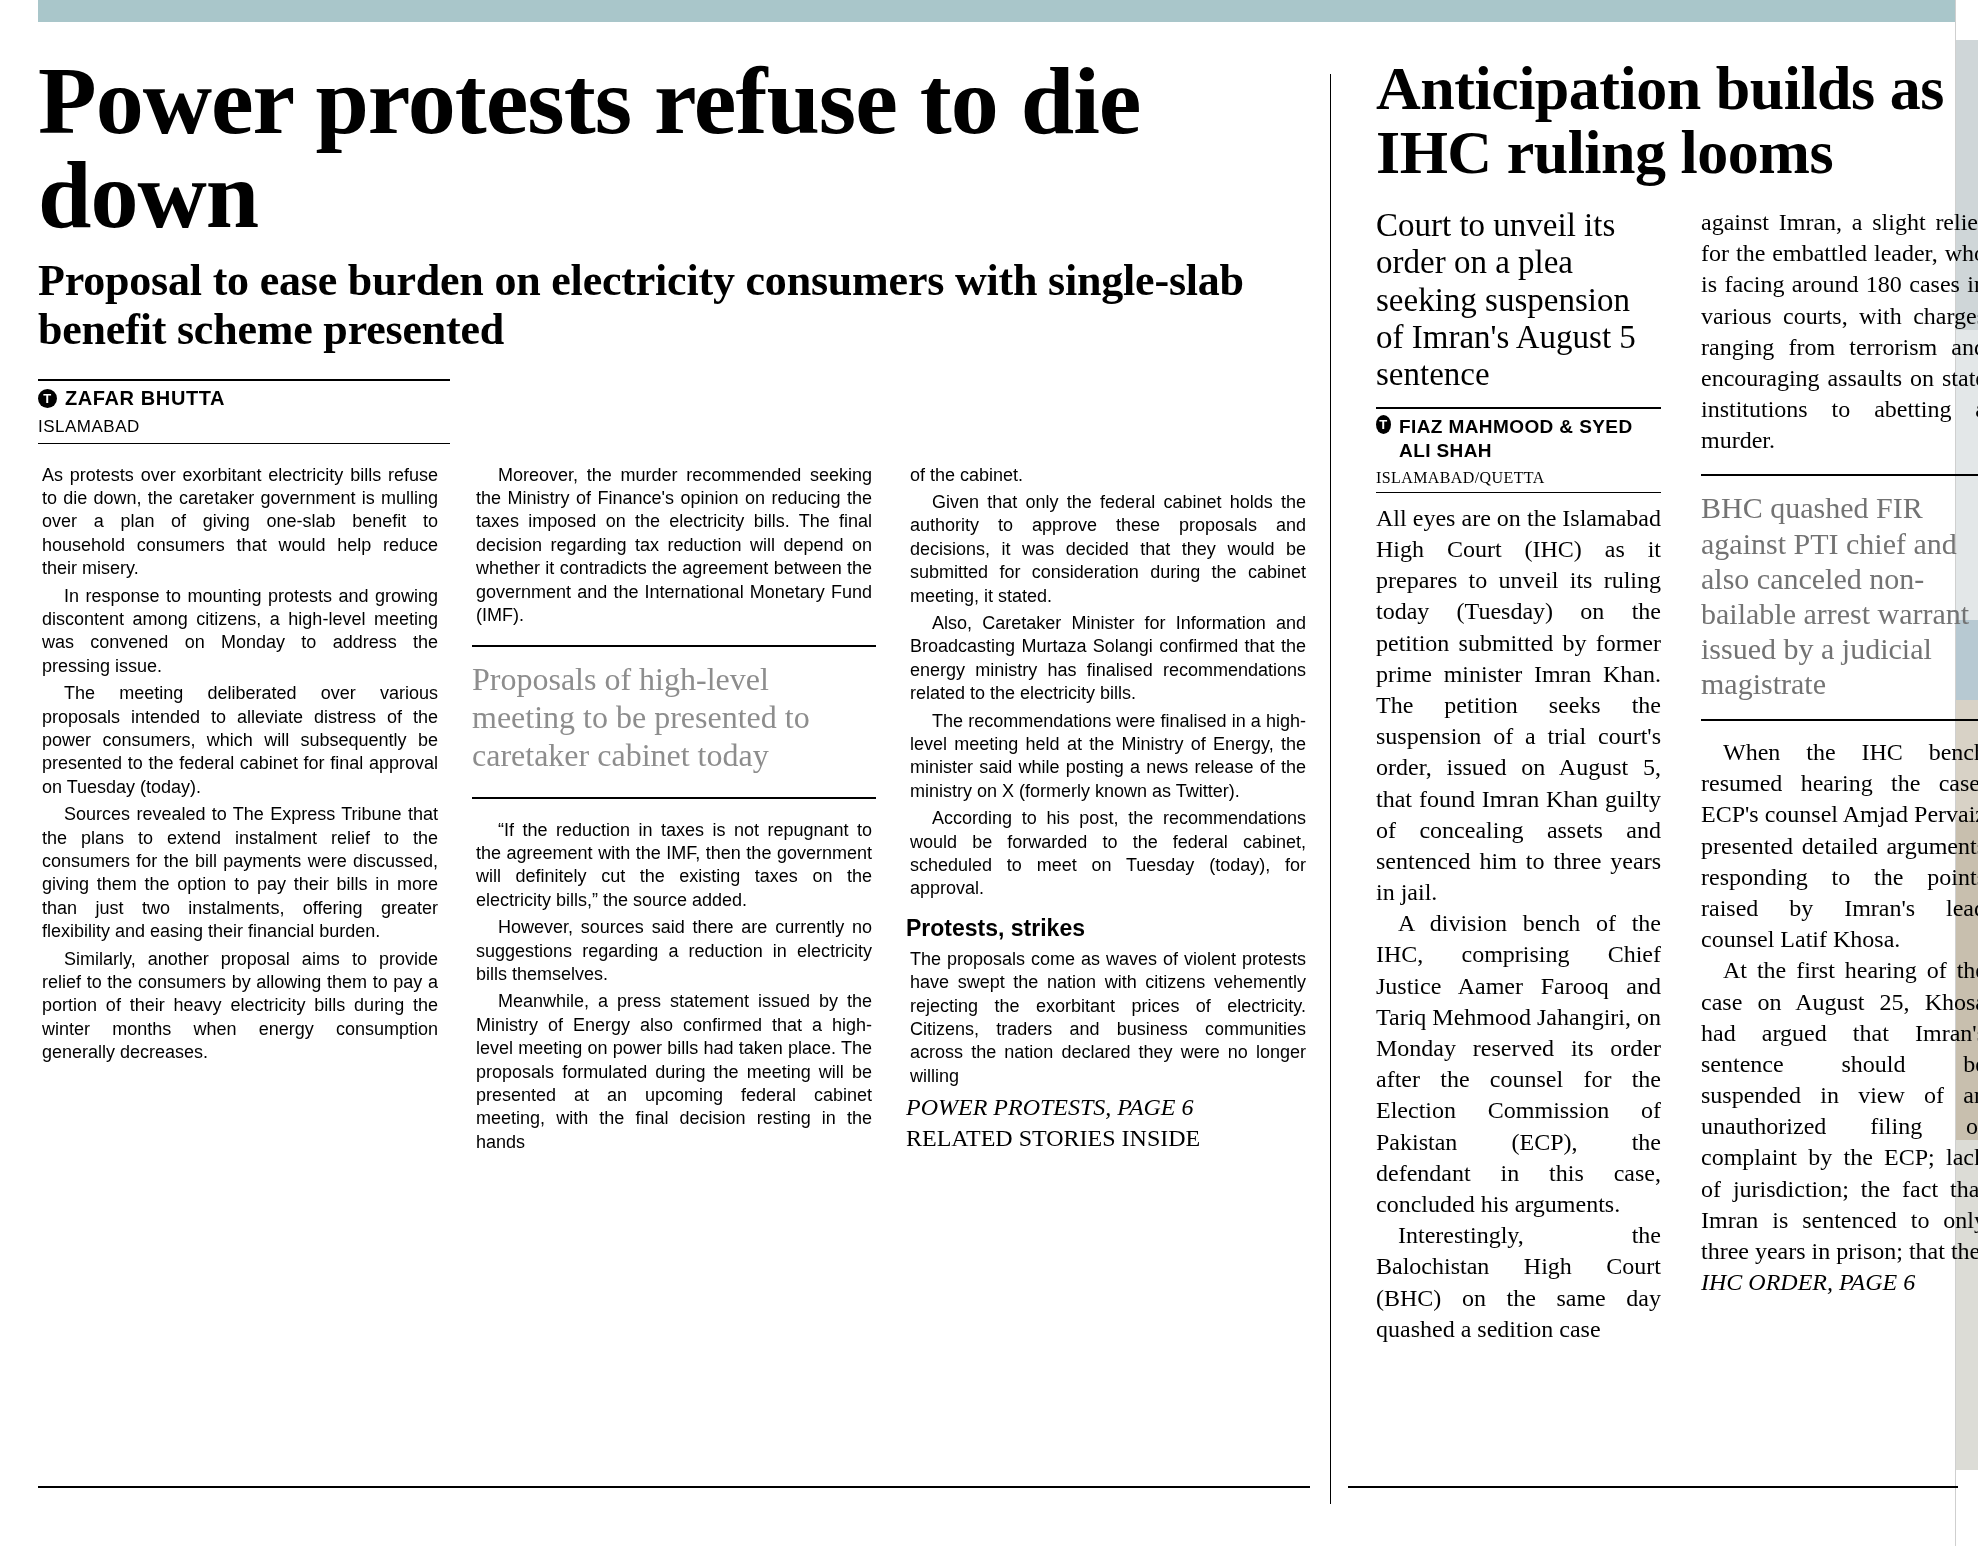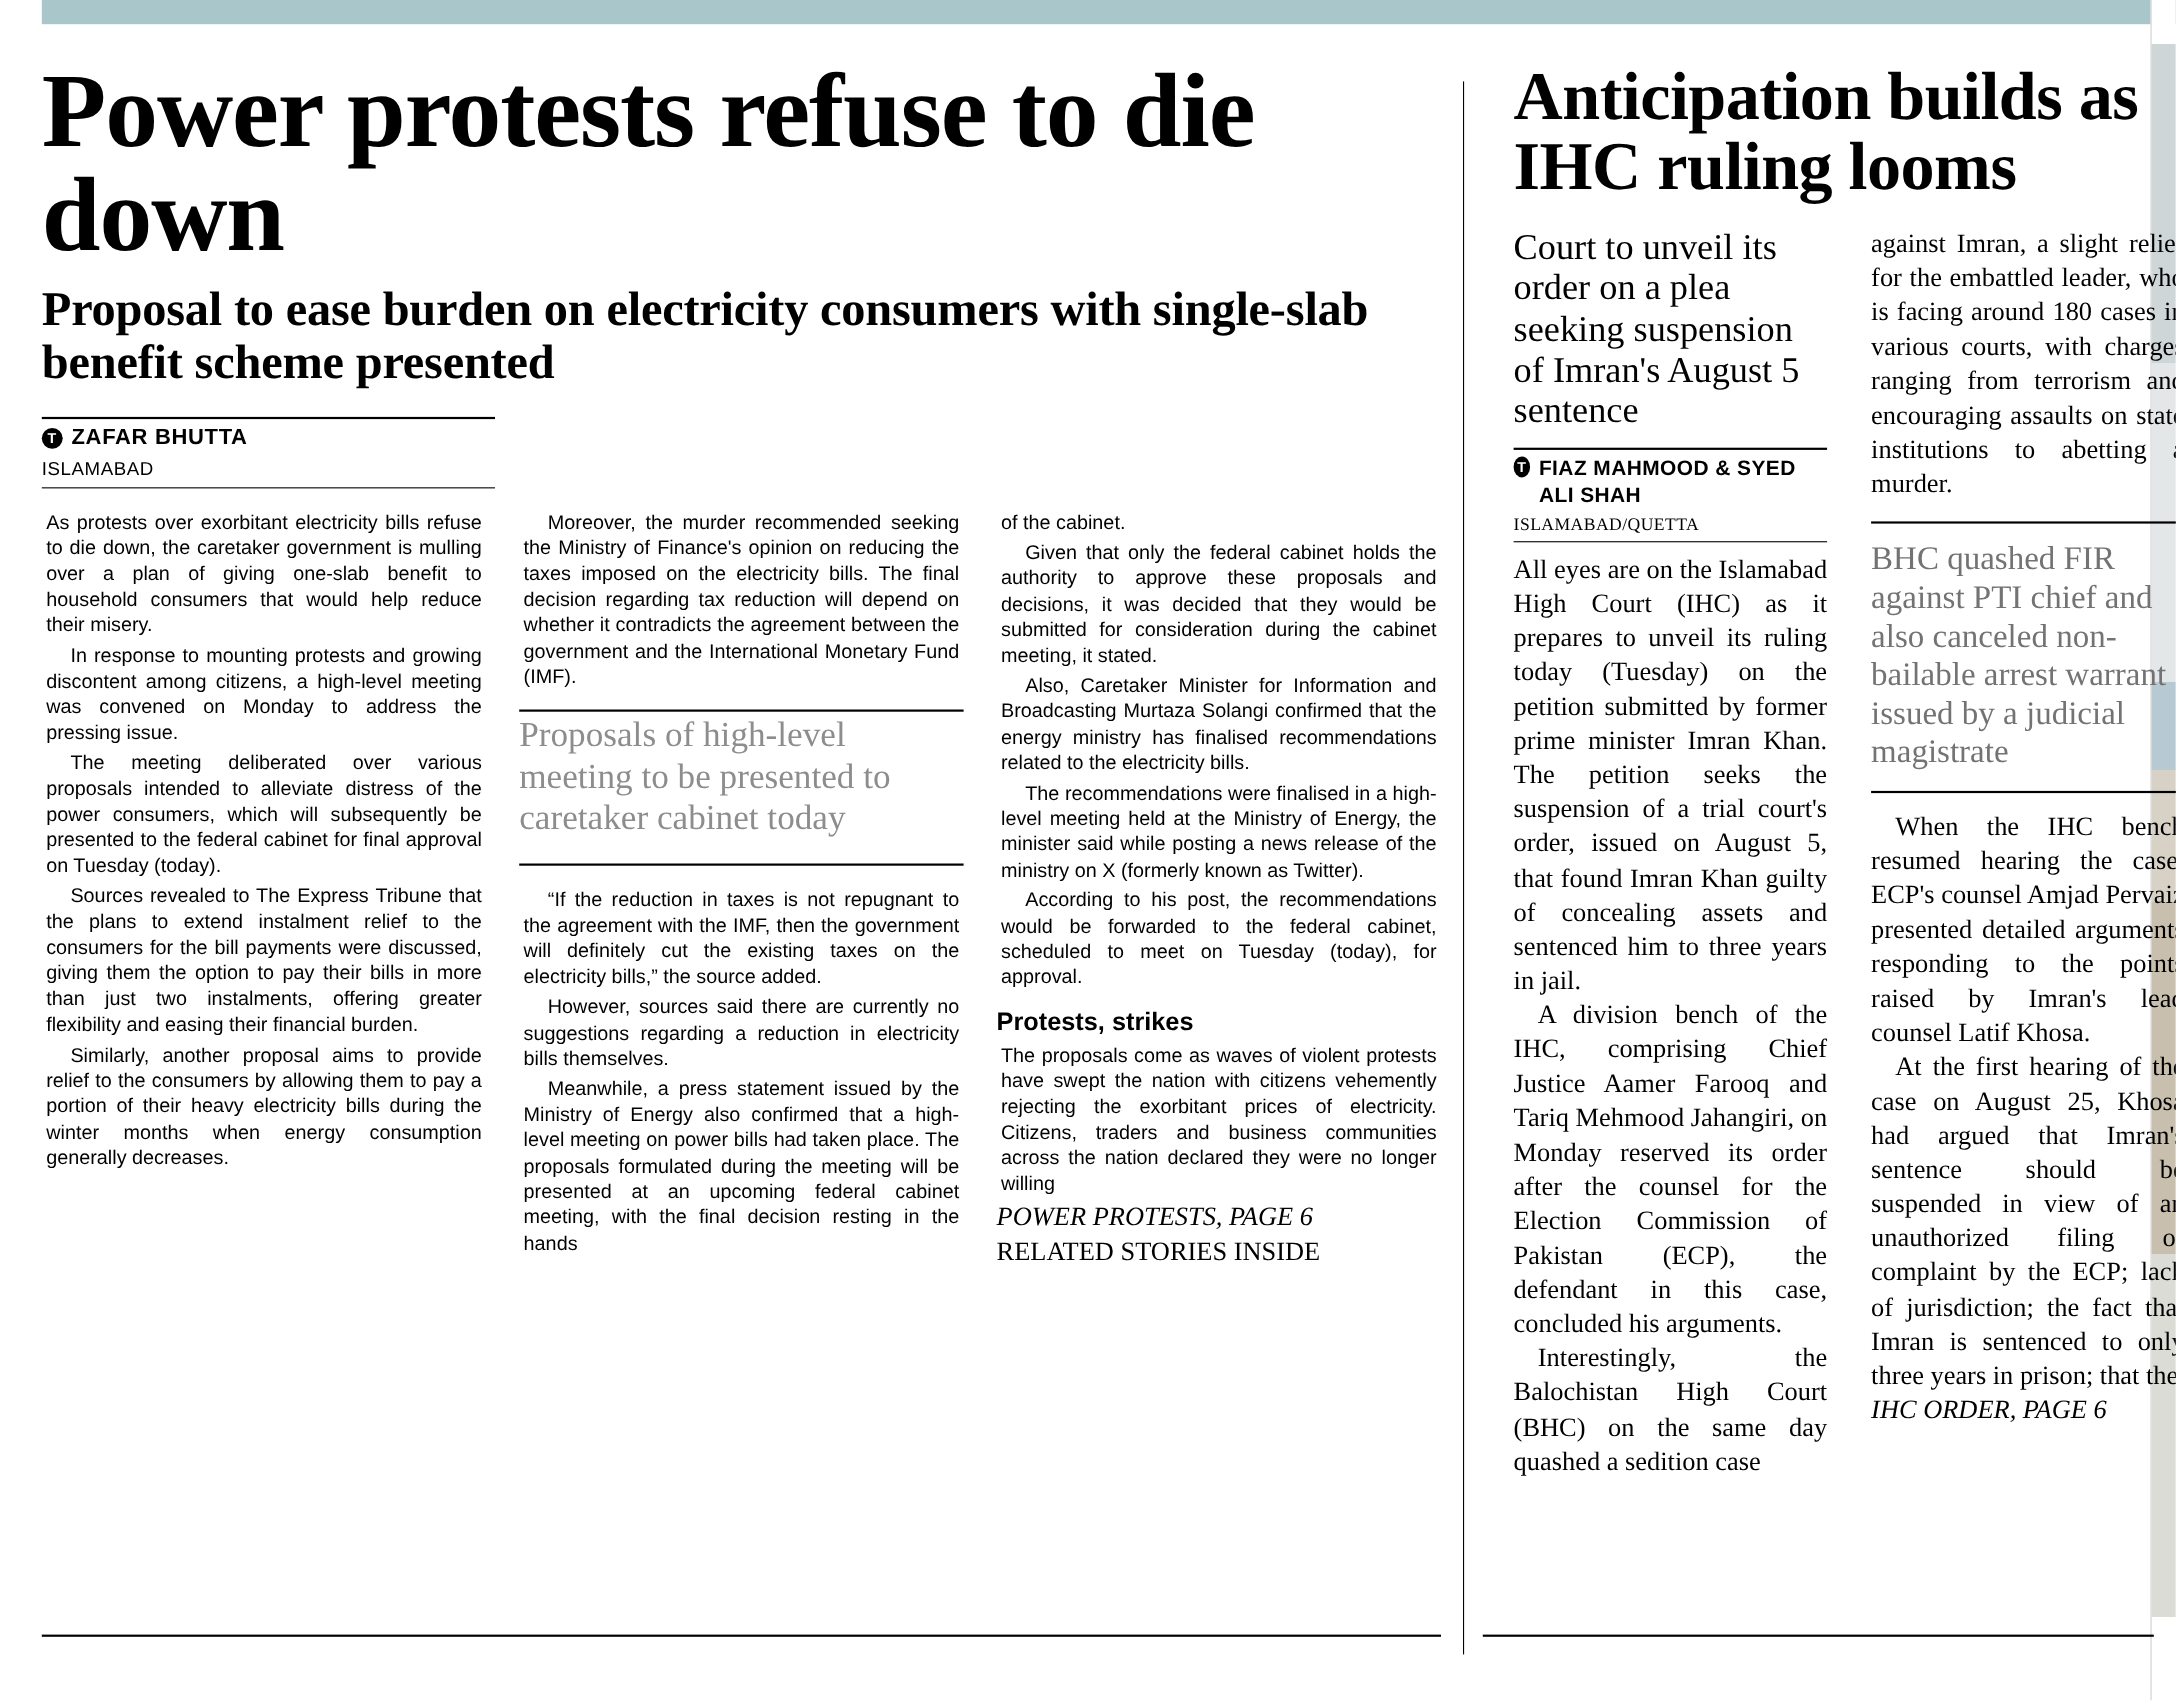--- a/index.html
+++ b/index.html
@@ -134,21 +134,21 @@
   p.body + p.body {
     margin-top: 0;
   }
   .pull-quote {
     font-family: "Liberation Serif", serif;
     font-size: 32px;
     line-height: 1.18;
     color: #8d8d8d;
     border-top: 2px solid #000;
     border-bottom: 2px solid #000;
-    padding: 2px 0 22px 0;
+    padding: 14px 0 22px 0;
     margin: 18px 0 20px 0;
   }
   .kicker {
     font-family: "Liberation Sans", sans-serif;
     font-weight: bold;
     font-size: 23px;
     margin: 14px 0 6px 0;
   }
   .jumpline {
     font-family: "Liberation Serif", serif;

